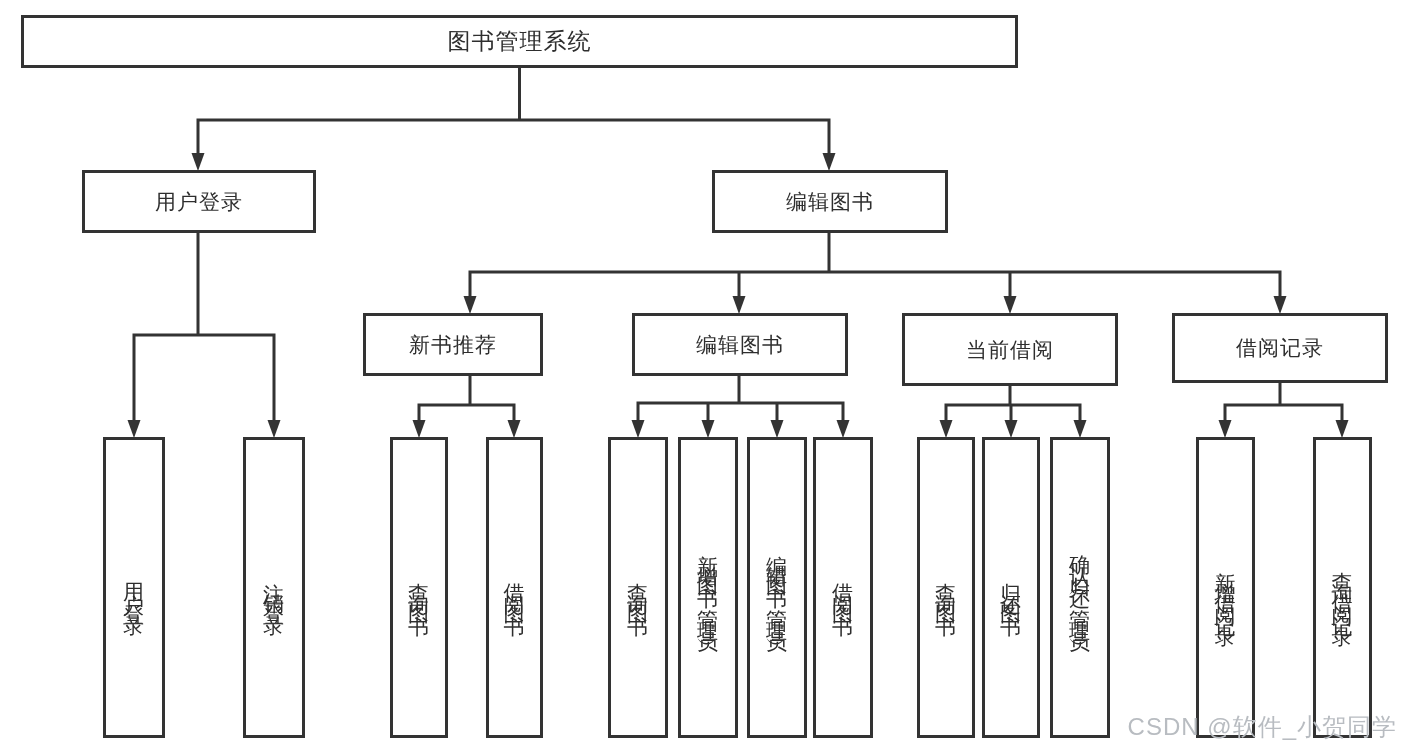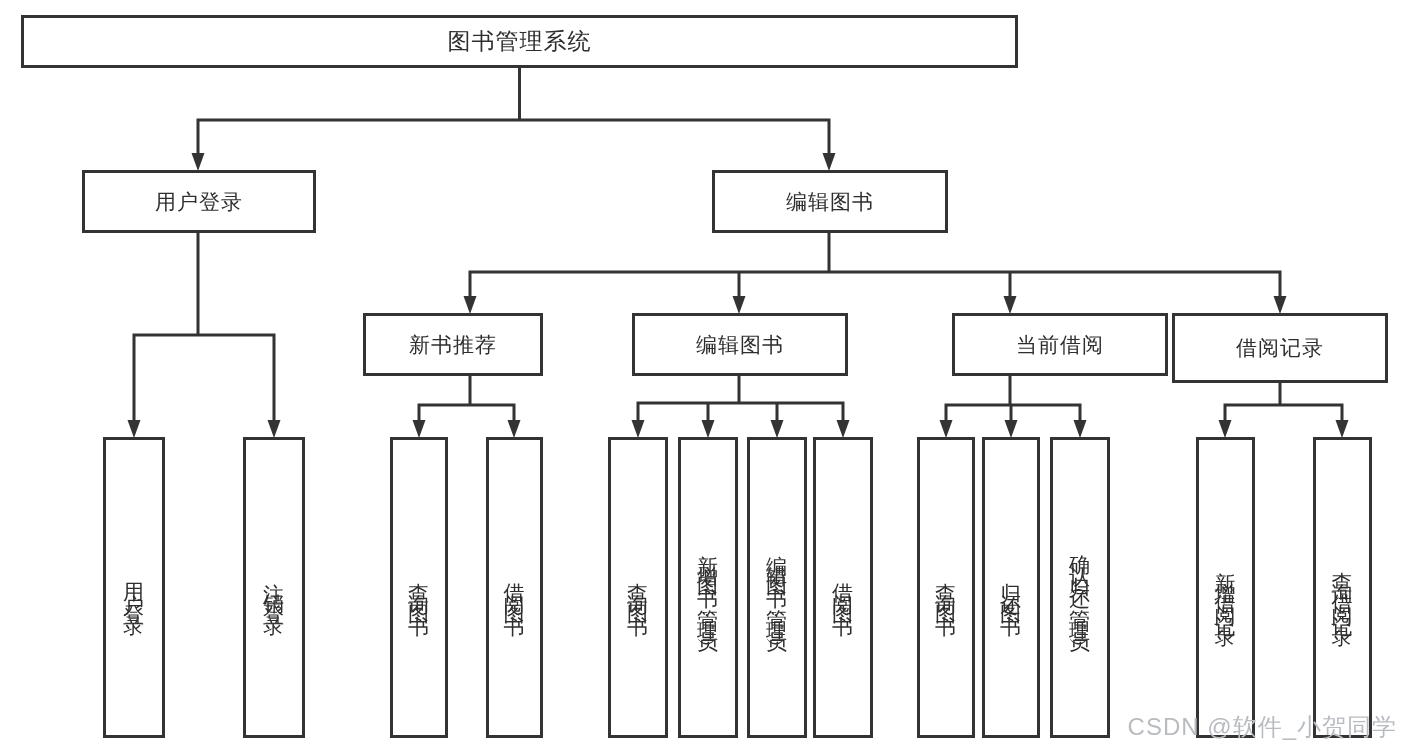--- a/index.html
+++ b/index.html
@@ -92,21 +92,21 @@
     </g>
   </svg>
 
   <div class="node root" style="left:21px;top:15px;width:997px;height:53px">图书管理系统</div>
 
   <div class="node" style="left:82px;top:170px;width:234px;height:63px">用户登录</div>
   <div class="node" style="left:712px;top:170px;width:236px;height:63px">编辑图书</div>
 
   <div class="node" style="left:363px;top:313px;width:180px;height:63px">新书推荐</div>
   <div class="node" style="left:632px;top:313px;width:216px;height:63px">编辑图书</div>
-  <div class="node" style="left:952px;top:313px;width:216px;height:63px">当前借阅</div>
+  <div class="node" style="left:902px;top:313px;width:216px;height:73px">当前借阅</div>
   <div class="node" style="left:1172px;top:313px;width:216px;height:70px">借阅记录</div>
 
   <div class="vnode" style="left:103px;top:437px;width:62px;height:301px">
     <span>用户登录</span>
   </div>
   <div class="vnode" style="left:243px;top:437px;width:62px;height:301px">
     <span>注销登录</span>
   </div>
 
   <div class="vnode" style="left:390px;top:437px;width:58px;height:301px">

